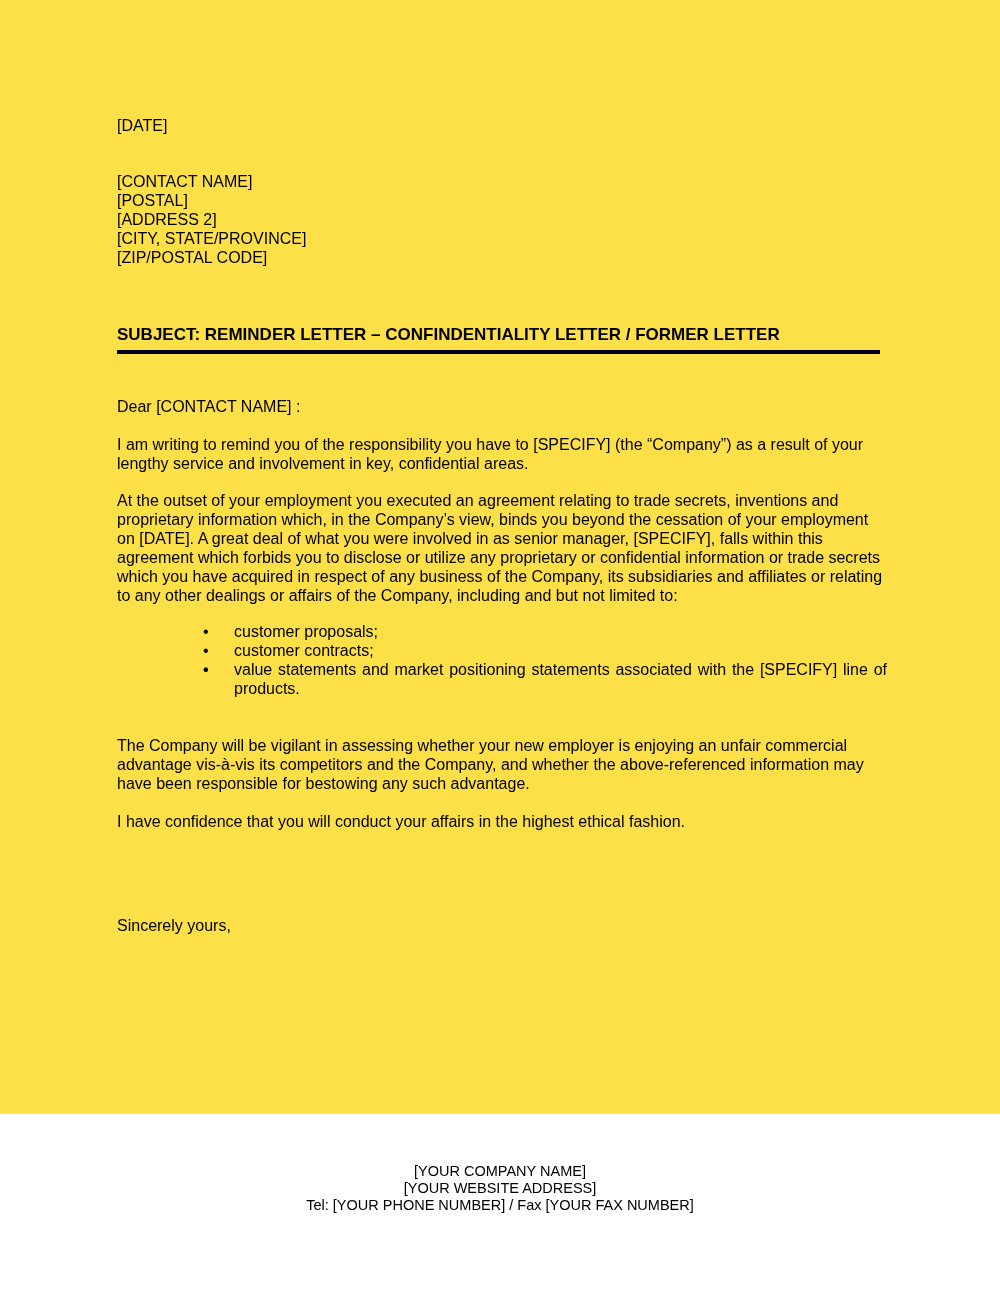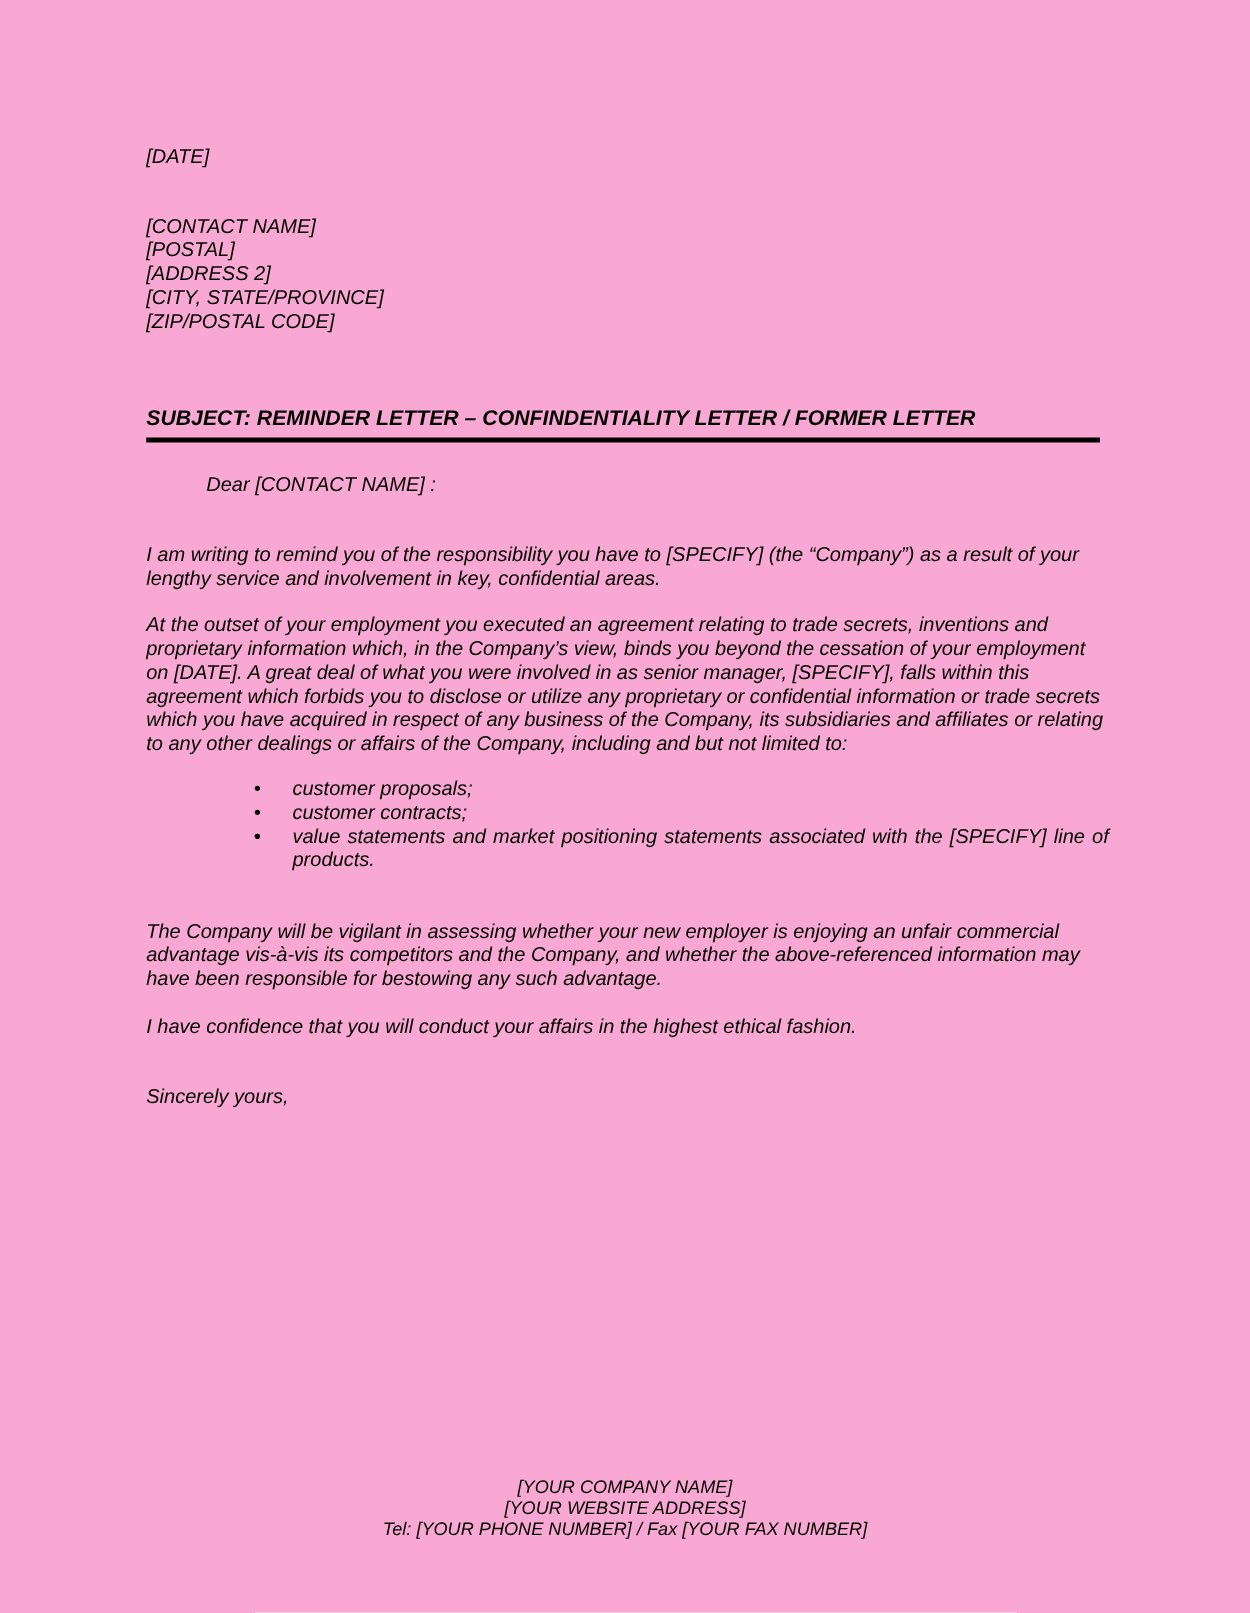--- a/index.html
+++ b/index.html
@@ -1,48 +1,48 @@
 <!DOCTYPE html>
 <html><head>
   <meta charset="utf-8">
   <style>
     html, body { margin: 0; padding: 0; background: #ffffff; }
     body { width: 1000px; height: 1290px; position: relative; overflow: hidden;
            font-family: "Liberation Sans", sans-serif; color: #000; }
-    .page { position: absolute; left: 0; top: 0; width: 1000px; height: 1290px; background: #f9a8d4; font-style: italic; }
+    .page { position: absolute; left: 0; top: 0; width: 1000px; height: 1114px; background: #fde047; }
     .line { font-size: 16px; line-height: 19px; white-space: nowrap; }
     .block { position: absolute; left: 117px; font-size: 16px; line-height: 19px; }
     .para { position: absolute; left: 117px; width: 770px; font-size: 16px; line-height: 19px; }
     .subject { position: absolute; left: 117px; top: 325px; font-size: 17px; font-weight: bold; line-height: 19px; white-space: nowrap; }
     .rule { position: absolute; left: 117px; top: 350px; width: 763px; height: 4px; background: #000; }
     .bullets { position: absolute; left: 117px; top: 622px; width: 770px; margin: 0; padding: 0; list-style: none; font-size: 16px; line-height: 19px; }
     .bullets li { position: relative; padding-left: 117px; }
     .bullets .dot { position: absolute; left: 86px; top: 0; }
     .bullets .txt { display: block; text-align: justify; }
-    .footer { position: absolute; left: 250px; width: 500px; top: 1163px; text-align: center; font-size: 14.5px; line-height: 17px; margin-top: 19px; }
+    .footer { position: absolute; left: 250px; width: 500px; top: 1163px; text-align: center; font-size: 14.5px; line-height: 17px; }
   </style>
 </head>
 <body>
 
 <div class="page">
 
   <div class="block" style="top:116px;">[DATE]</div>
 
   <div class="block" style="top:172px;">
     <div class="line">[CONTACT NAME]</div>
     <div class="line">[POSTAL]</div>
     <div class="line">[ADDRESS 2]</div>
     <div class="line">[CITY, STATE/PROVINCE]</div>
     <div class="line">[ZIP/POSTAL CODE]</div>
   </div>
 
   <div class="subject">SUBJECT: REMINDER LETTER – CONFINDENTIALITY LETTER / FORMER LETTER</div>
   <div class="rule"></div>
 
-  <div class="block" style="top:379px;margin-left:48px;">Dear [CONTACT NAME] :</div>
+  <div class="block" style="top:397px;">Dear [CONTACT NAME] :</div>
 
   <div class="para" style="top:435px;">I am writing to remind you of the responsibility you have to [SPECIFY] (the “Company”) as a result of your lengthy service and involvement in key, confidential areas.</div>
 
   <div class="para" style="top:491px;">At the outset of your employment you executed an agreement relating to trade secrets, inventions and proprietary information which, in the Company’s view, binds you beyond the cessation of your employment on [DATE]. A great deal of what you were involved in as senior manager, [SPECIFY], falls within this agreement which forbids you to disclose or utilize any proprietary or confidential information or trade secrets which you have acquired in respect of any business of the Company, its subsidiaries and affiliates or relating to any other dealings or affairs of the Company, including and but not limited to:</div>
 
   <ul class="bullets">
     <li>
       <span class="dot">•</span>
       <span class="txt">customer proposals;</span>
     </li>
@@ -56,21 +56,21 @@
     <li>
       <span class="dot">•</span>
       <span class="txt">value statements and market positioning statements associated with the [SPECIFY] line of products.</span>
     </li>
   </ul>
 
   <div class="para" style="top:736px;">The Company will be vigilant in assessing whether your new employer is enjoying an unfair commercial advantage vis-à-vis its competitors and the Company, and whether the above-referenced information may have been responsible for bestowing any such advantage.</div>
 
   <div class="para" style="top:812px;">I have confidence that you will conduct your affairs in the highest ethical fashion.</div>
 
-  <div class="block" style="top:868px;">Sincerely yours,</div>
+  <div class="block" style="top:916px;">Sincerely yours,</div>
 
 
   <div class="footer">
     <div>[YOUR COMPANY NAME]</div>
     <div>[YOUR WEBSITE ADDRESS]</div>
     <div>Tel: [YOUR PHONE NUMBER] / Fax [YOUR FAX NUMBER]</div>
   </div>
 
 </div>
 

